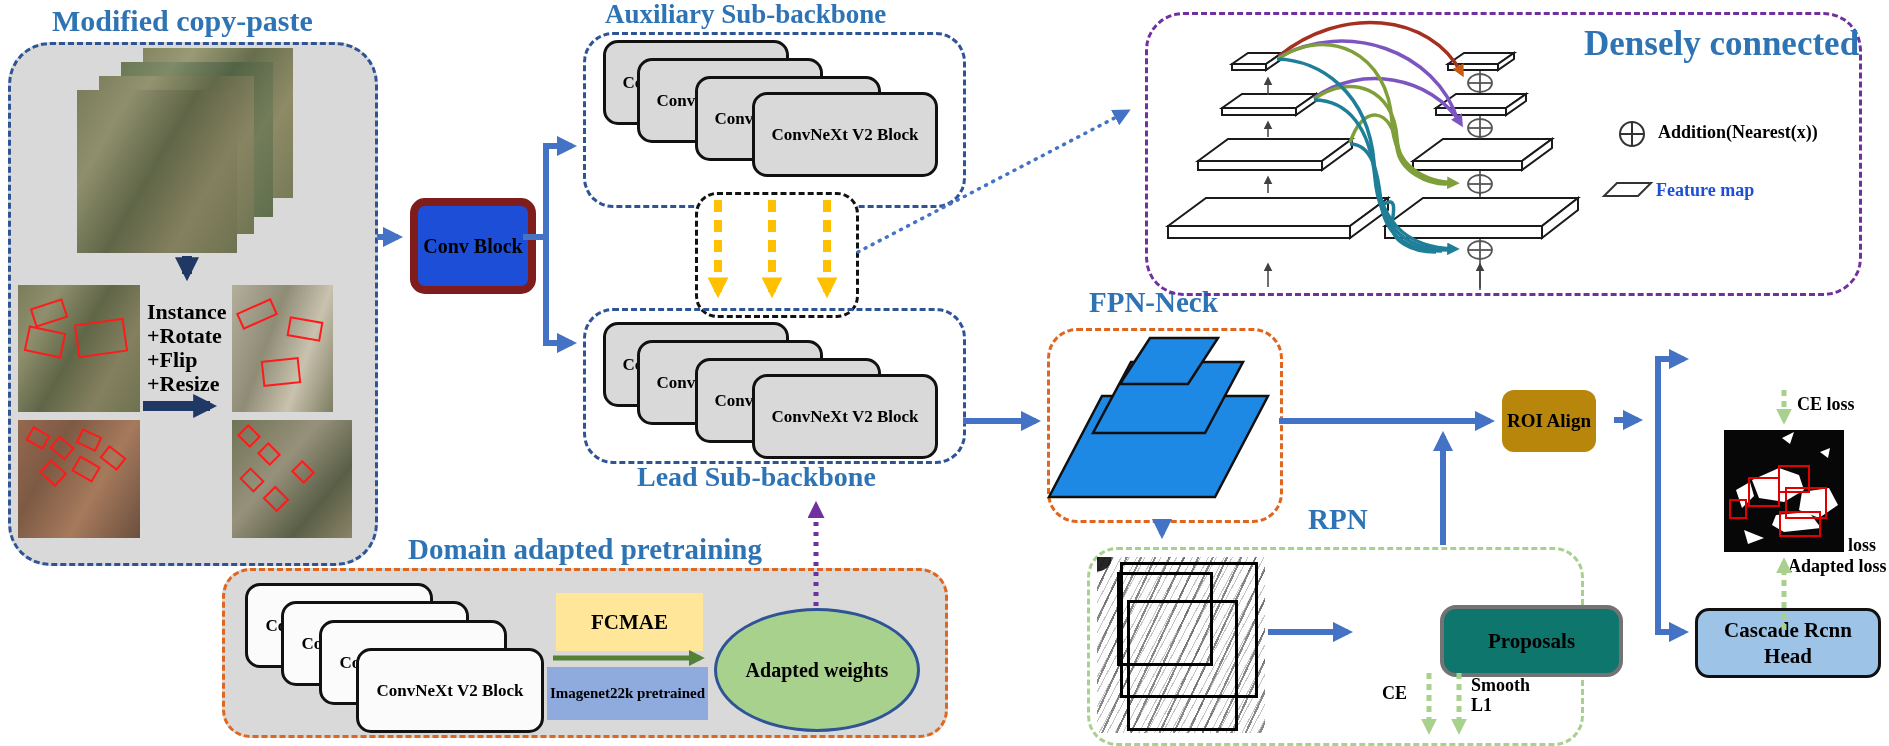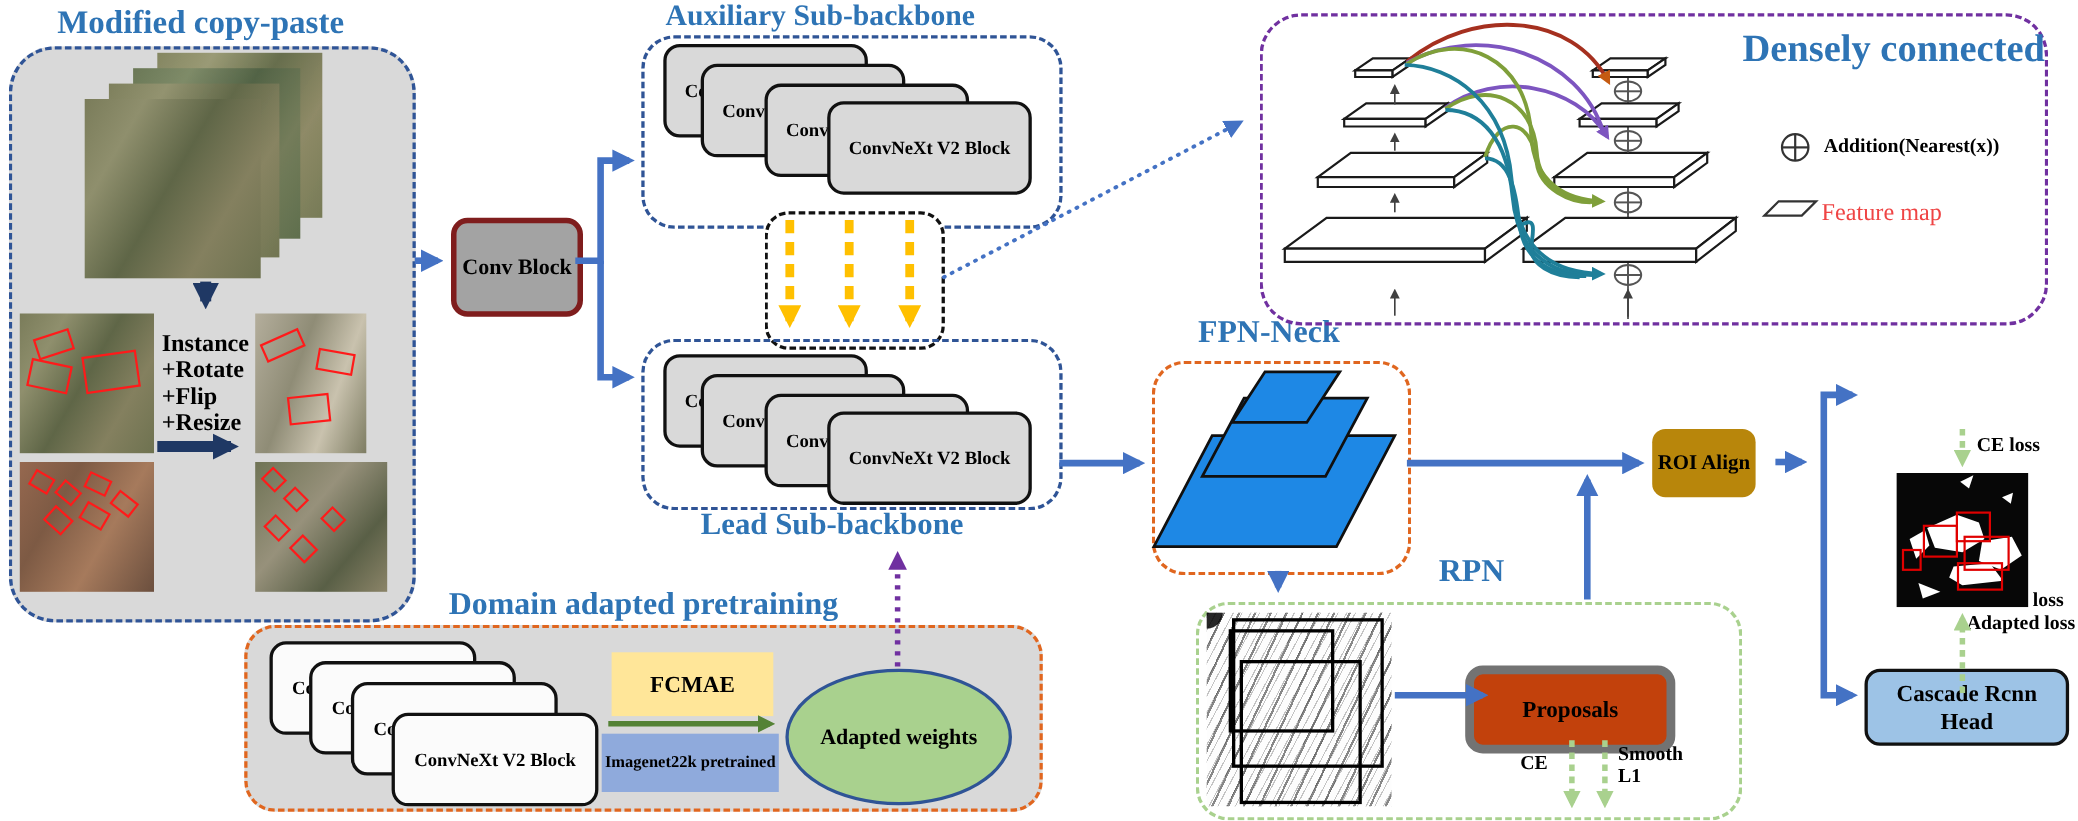--- a/index.html
+++ b/index.html
@@ -63,21 +63,21 @@
     <div class="ann" style="left:62px;top:44px;width:14px;height:12px;transform:rotate(45deg)"></div>
   </div>
 
   <div class="abs" style="left:147px;top:300px;width:86px;font-weight:bold;font-size:22px;line-height:24px;color:#000000">
     <div>Instance</div>
     <div>+Rotate</div>
     <div>+Flip</div>
     <div>+Resize</div>
   </div>
 
-  <div class="abs blockbox" style="left:410px;top:198px;width:110px;height:80px;background:#a3a3a3;border:5px solid #7f1d1d;border-radius:15px;font-size:20px;line-height:1.2">Conv Block</div>
+  <div class="abs blockbox" style="left:410px;top:198px;width:110px;height:80px;background:#1d4ed8;border:8px solid #7f1d1d;border-radius:15px;font-size:20px;line-height:1.2">Conv Block</div>
 
   <div class="abs title" style="left:605px;top:0px;font-size:27px">Auxiliary Sub-backbone</div>
   <div class="abs dashedbox" style="left:583px;top:32px;width:377px;height:170px;border-radius:30px"></div>
   <div class="abs card" style="left:603px;top:40px">ConvNeXt V2 Block</div>
   <div class="abs card" style="left:637px;top:58px">ConvNeXt V2 Block</div>
   <div class="abs card" style="left:695px;top:76px">ConvNeXt V2 Block</div>
   <div class="abs card" style="left:752px;top:92px">ConvNeXt V2 Block</div>
 
   <div class="abs" style="left:695px;top:192px;width:158px;height:120px;border:3px dashed #111;border-radius:22px;background:#fff"></div>
 
@@ -105,21 +105,21 @@
   <div class="abs title" style="left:1308px;top:504px;font-size:29px">RPN</div>
   <div class="abs" style="left:1087px;top:547px;width:491px;height:193px;border:3px dashed #a9d18e;border-radius:30px"></div>
   <div class="abs" style="left:1097px;top:557px;width:168px;height:176px;background:
        radial-gradient(circle at 0% 0%, rgba(0,0,0,0.85) 0 14px, transparent 15px),
        repeating-linear-gradient(115deg, rgba(40,40,40,0.55) 0 2px, transparent 2px 13px),
        repeating-linear-gradient(118deg, rgba(90,90,90,0.35) 0 1px, transparent 1px 7px),#fdfdfd">
     <div class="abs" style="left:23px;top:5px;width:132px;height:130px;border:3px solid #000"></div>
     <div class="abs" style="left:20px;top:15px;width:90px;height:88px;border:3px solid #000"></div>
     <div class="abs" style="left:30px;top:43px;width:105px;height:125px;border:3px solid #000"></div>
   </div>
-  <div class="abs blockbox" style="left:1332px;top:605px;width:175px;height:64px;background:#c2410c;border:8px solid #737373;border-radius:16px;font-size:21px">Proposals</div>
+  <div class="abs blockbox" style="left:1440px;top:605px;width:175px;height:64px;background:#0f766e;border:4px solid #737373;border-radius:16px;font-size:21px">Proposals</div>
   <div class="abs lossTxt" style="left:1382px;top:684px">CE</div>
   <div class="abs lossTxt" style="left:1471px;top:676px;width:74px">Smooth L1</div>
 
   <div class="abs blockbox" style="left:1502px;top:390px;width:94px;height:62px;background:#b8860b;border-radius:12px;font-size:19px;line-height:1.25">ROI Align</div>
   <div class="abs blockbox" style="left:1695px;top:608px;width:180px;height:64px;background:#9dc3e6;border:3px solid #111;border-radius:14px;font-size:21px;line-height:1.25">Cascade Rcnn Head</div>
   <div class="abs lossTxt" style="left:1797px;top:395px">CE loss</div>
   <div class="abs lossTxt" style="left:1848px;top:536px">loss</div>
   <div class="abs lossTxt" style="left:1788px;top:557px">Adapted loss</div>
 
   <div class="abs" style="left:1724px;top:430px;width:120px;height:122px">
@@ -136,21 +136,21 @@
       <rect x="55" y="36" width="30" height="26" fill="none" stroke="#e00000" stroke-width="2"></rect>
       <rect x="62" y="58" width="40" height="30" fill="none" stroke="#e00000" stroke-width="2"></rect>
       <rect x="56" y="82" width="40" height="24" fill="none" stroke="#e00000" stroke-width="2"></rect>
       <rect x="6" y="70" width="16" height="18" fill="none" stroke="#e00000" stroke-width="2"></rect>
     </svg>
   </div>
 
   <div class="abs" style="left:1145px;top:12px;width:711px;height:278px;border:3px dashed #7030a0;border-radius:38px"></div>
   <div class="abs title" style="left:1584px;top:26px;font-size:35px">Densely connected</div>
   <div class="abs" style="left:1658px;top:122px;font-weight:bold;font-size:18px;color:#000">Addition(Nearest(x))</div>
-  <div class="abs" style="left:1656px;top:180px;font-weight:normal;font-size:22px;color:#ef4444">Feature map</div>
+  <div class="abs" style="left:1656px;top:180px;font-weight:bold;font-size:18px;color:#1d4ed8">Feature map</div>
 
   <svg class="abs" style="left:0;top:0;pointer-events:none" width="1889" height="746" viewBox="0 0 1889 746">
     <defs>
       <marker id="mB" viewBox="0 0 10 10" refX="7.5" refY="5" markerWidth="3.4" markerHeight="3.4" orient="auto">
           <path d="M0,0L10,5L0,10z" fill="#4472c4"></path>
         </marker>
       <marker id="mNavy" viewBox="0 0 10 10" refX="7" refY="5" markerWidth="2.4" markerHeight="2.4" orient="auto">
           <path d="M0,0L10,5L0,10z" fill="#1f3864"></path>
         </marker>
       <marker id="mYel" viewBox="0 0 10 10" refX="7" refY="5" markerWidth="2.6" markerHeight="2.6" orient="auto">

